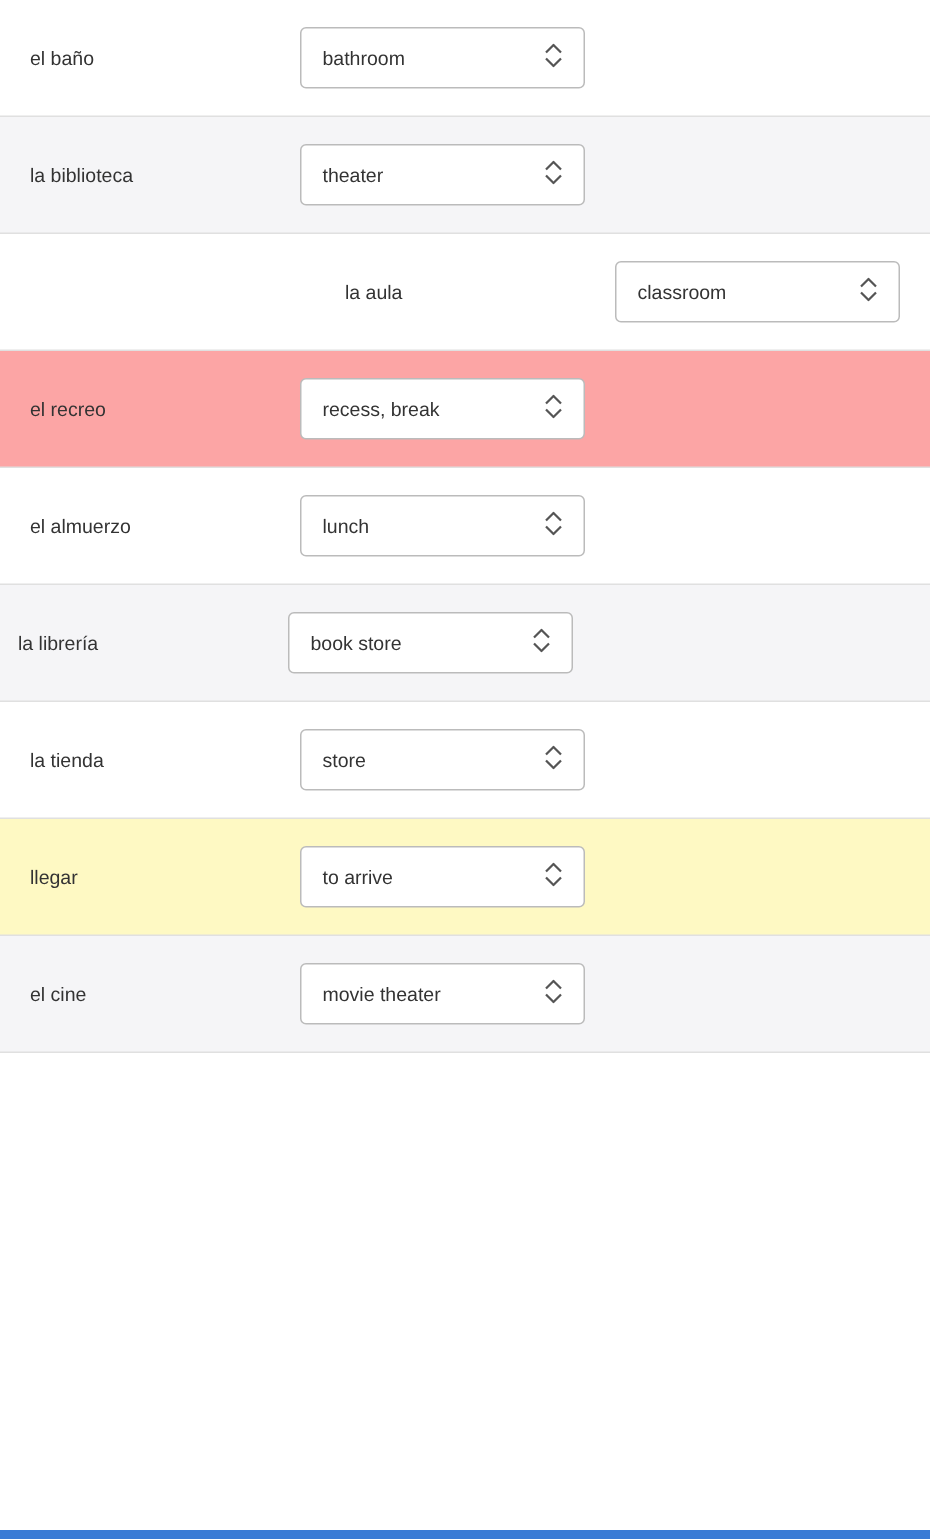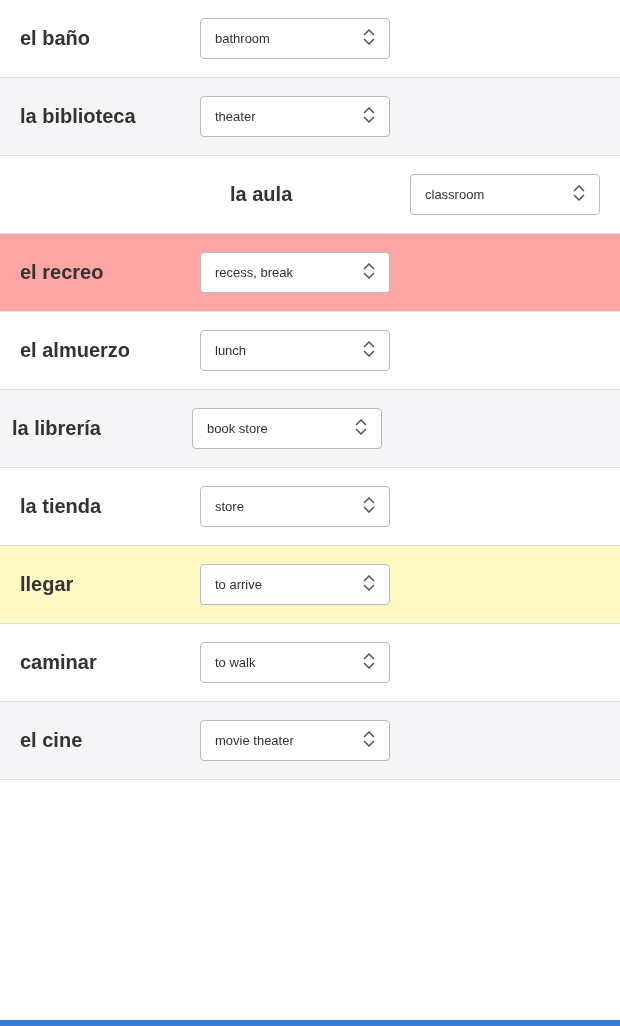--- a/index.html
+++ b/index.html
@@ -30,23 +30,23 @@
       border-bottom: 1px solid #e0e0e0;
       background: #fff;
     }
 
     .quiz-row:nth-child(odd) {
       background: #fafafa;
     }
 
     .term {
       flex: 0 0 180px;
-      font-size: 20px;
+      font-size: 13px;
       color: #333;
-      font-weight: 700;
+      font-weight: 400;
     }
 
     .answer-select {
       display: flex;
       align-items: center;
       border: 1.5px solid #bbb;
       border-radius: 4px;
       padding: 10px 14px;
       background: #fff;
       min-width: 190px;
@@ -152,30 +152,20 @@
     <div class="quiz-row" style="background: #fef9c3;">
       <div class="term">llegar</div>
       <div class="answer-select">
         <span class="answer-text">to arrive</span>
         <span class="chevron"><svg width="12" height="16" viewBox="0 0 12 16" fill="none" xmlns="http://www.w3.org/2000/svg">
             <polyline points="1,10 6,15 11,10" stroke="#555" stroke-width="1.5" fill="none"></polyline>
             <polyline points="1,6 6,1 11,6" stroke="#555" stroke-width="1.5" fill="none"></polyline>
           </svg></span>
       </div>
     </div>
-    <div class="quiz-row" style="background: rgb(255, 255, 255);">
-      <div class="term">caminar</div>
-      <div class="answer-select">
-        <span class="answer-text">to walk</span>
-        <span class="chevron"><svg width="12" height="16" viewBox="0 0 12 16" fill="none" xmlns="http://www.w3.org/2000/svg">
-            <polyline points="1,10 6,15 11,10" stroke="#555" stroke-width="1.5" fill="none"></polyline>
-            <polyline points="1,6 6,1 11,6" stroke="#555" stroke-width="1.5" fill="none"></polyline>
-          </svg></span>
-      </div>
-    </div>
     <div class="quiz-row" style="background: rgb(245, 245, 247);">
       <div class="term">el cine</div>
       <div class="answer-select">
         <span class="answer-text">movie theater</span>
         <span class="chevron"><svg width="12" height="16" viewBox="0 0 12 16" fill="none" xmlns="http://www.w3.org/2000/svg">
             <polyline points="1,10 6,15 11,10" stroke="#555" stroke-width="1.5" fill="none"></polyline>
             <polyline points="1,6 6,1 11,6" stroke="#555" stroke-width="1.5" fill="none"></polyline>
           </svg></span>
       </div>
     </div>

